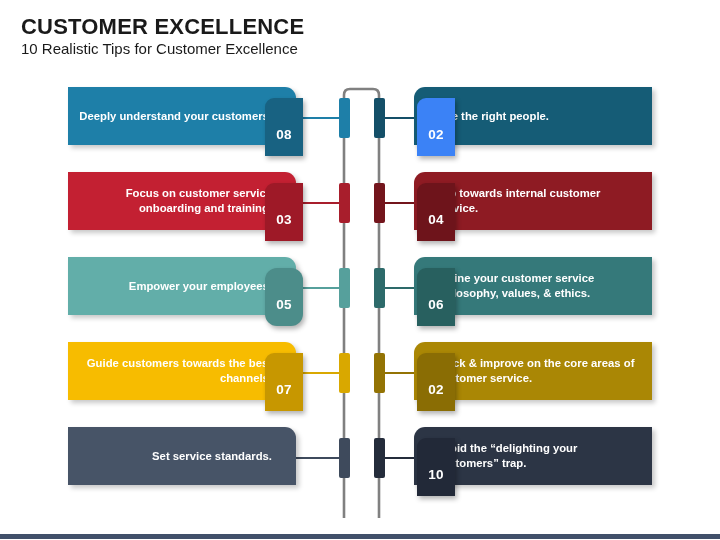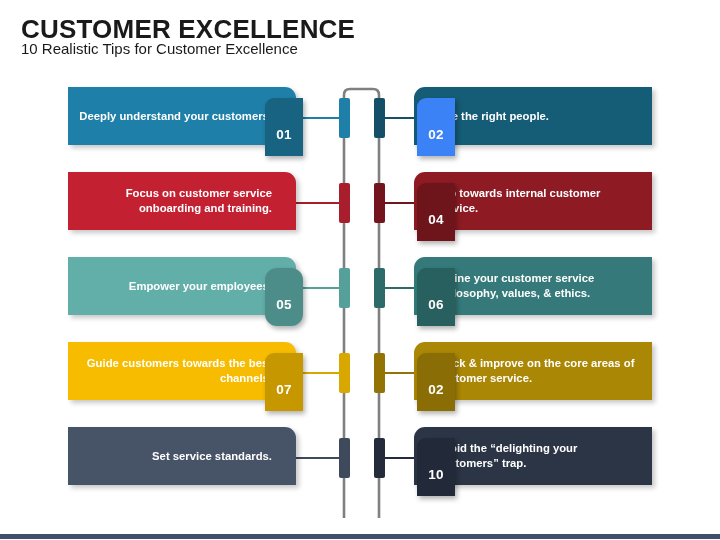--- a/index.html
+++ b/index.html
@@ -8,21 +8,21 @@
     background:#ffffff;
     font-family:"Liberation Sans", sans-serif;
     overflow:hidden;
     position:relative;
   }
 
   
   #header{position:absolute;left:0;top:0;width:720px;}
   #page-title{
     position:absolute;left:21px;top:14px;
-    font-size:26px;font-weight:bold;color:#1a1a1a;
+    font-size:22px;font-weight:bold;color:#1a1a1a;
     letter-spacing:.2px;
     text-transform:uppercase;
     white-space:nowrap;
   }
   #page-subtitle{
     position:absolute;left:21px;top:40px;
     font-size:15px;font-weight:normal;color:#1a1a1a;
     white-space:nowrap;
   }
 
@@ -99,36 +99,39 @@
   </svg>
 
   <div id="rows">
       <div class="row" style="top: 7px;">
         <div class="leader leader-left" style="background: rgb(30, 127, 168);"></div>
         <div class="pill pill-left" style="background: rgb(30, 127, 168);"></div>
         <div class="card card-left" style="background: rgb(30, 127, 168);">
           <div class="card-text">Deeply understand your customers.</div>
         </div>
         <div class="tab tab-left" style="background: rgb(24, 98, 130);">
-          <div class="tab-num">01</div>
+          <div class="tab-num">08</div>
         </div>
         <div class="leader leader-right" style="background: rgb(20, 79, 104);"></div>
         <div class="pill pill-right" style="background: rgb(20, 79, 104);"></div>
         <div class="card card-right" style="background: rgb(21, 92, 118);">
           <div class="card-text">Hire the right people.</div>
         </div>
         <div class="tab tab-right" style="background: #3b82f6; text-decoration: underline;">
           <div class="tab-num">02</div>
         </div>
       </div>
       <div class="row" style="top: 92px;">
         <div class="leader leader-left" style="background: rgb(168, 30, 44);"></div>
         <div class="pill pill-left" style="background: rgb(168, 30, 44);"></div>
         <div class="card card-left" style="background: rgb(195, 32, 50);">
           <div class="card-text">Focus on customer service onboarding and training.</div>
+        </div>
+        <div class="tab tab-left" style="background: rgb(158, 25, 39);">
+          <div class="tab-num">03</div>
         </div>
         <div class="leader leader-right" style="background: rgb(115, 21, 28);"></div>
         <div class="pill pill-right" style="background: rgb(115, 21, 28);"></div>
         <div class="card card-right" style="background: rgb(142, 27, 35);">
           <div class="card-text">Flip towards internal customer service.</div>
         </div>
         <div class="tab tab-right" style="background: rgb(110, 20, 27);">
           <div class="tab-num">04</div>
         </div>
       </div>

